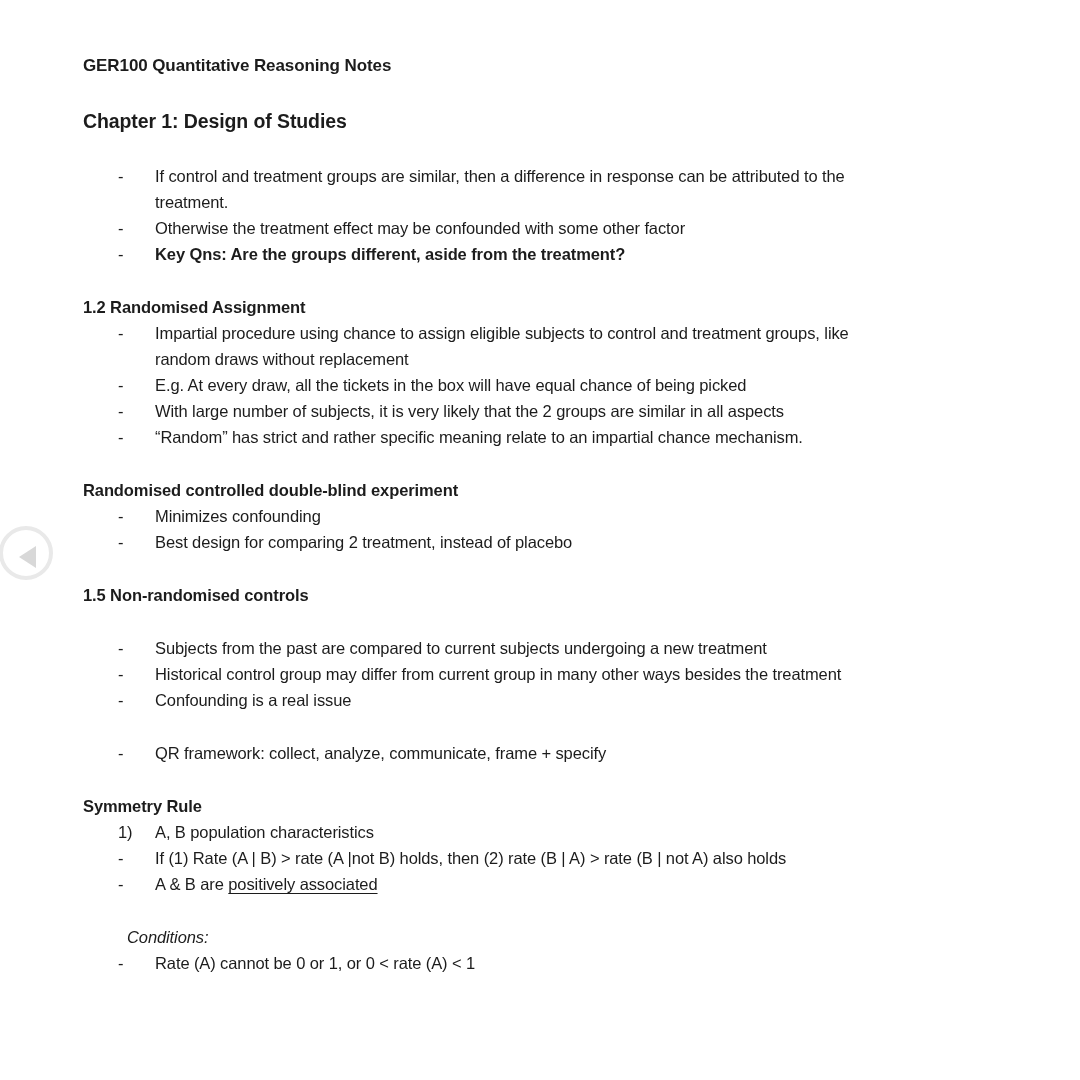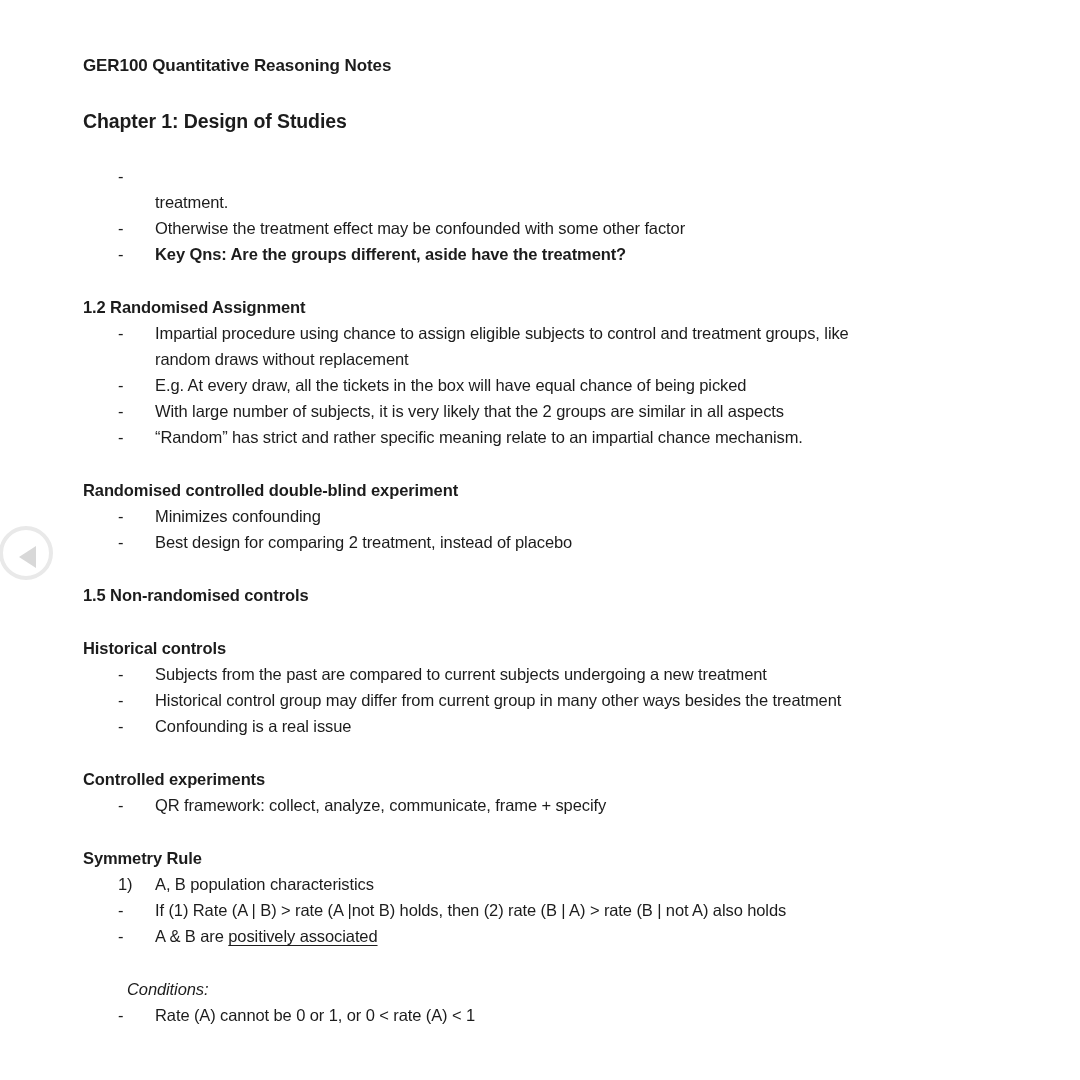--- a/index.html
+++ b/index.html
@@ -79,29 +79,29 @@
 <body>
 
 <div class="page">
   <div class="doc">
     <div class="doc-title">GER100 Quantitative Reasoning Notes</div>
     <div id="doc-blocks">
         <div class="chapter">Chapter 1: Design of Studies</div>
         <div class="bullets">
           <div class="bullet-row">
             <span class="bullet-marker">-</span>
-            <span class="bullet-text"><br><span>treatment.</span></span>
+            <span class="bullet-text"><span>If control and treatment groups are similar, then a difference in response can be attributed to the</span><br><span>treatment.</span></span>
           </div>
           <div class="bullet-row">
             <span class="bullet-marker">-</span>
             <span class="bullet-text">Otherwise the treatment effect may be confounded with some other factor</span>
           </div>
           <div class="bullet-row">
             <span class="bullet-marker">-</span>
-            <span class="bullet-text bold">Key Qns: Are the groups different, aside have the treatment?</span>
+            <span class="bullet-text bold">Key Qns: Are the groups different, aside from the treatment?</span>
           </div>
         </div>
         <div class="gap"></div>
         <div class="h2">1.2 Randomised Assignment</div>
         <div class="bullets">
           <div class="bullet-row">
             <span class="bullet-marker">-</span>
             <span class="bullet-text"><span>Impartial procedure using chance to assign eligible subjects to control and treatment groups, like</span><br><span>random draws without replacement</span></span>
           </div>
           <div class="bullet-row">
@@ -125,37 +125,35 @@
             <span class="bullet-text">Minimizes confounding</span>
           </div>
           <div class="bullet-row">
             <span class="bullet-marker">-</span>
             <span class="bullet-text">Best design for comparing 2 treatment, instead of placebo</span>
           </div>
         </div>
         <div class="gap"></div>
         <div class="h2">1.5 Non-randomised controls</div>
         <div class="gap"></div>
-        <div class="h2">Historical controls</div>
         <div class="bullets">
           <div class="bullet-row">
             <span class="bullet-marker">-</span>
             <span class="bullet-text">Subjects from the past are compared to current subjects undergoing a new treatment</span>
           </div>
           <div class="bullet-row">
             <span class="bullet-marker">-</span>
             <span class="bullet-text">Historical control group may differ from current group in many other ways besides the treatment</span>
           </div>
           <div class="bullet-row">
             <span class="bullet-marker">-</span>
             <span class="bullet-text">Confounding is a real issue</span>
           </div>
         </div>
         <div class="gap"></div>
-        <div class="h2">Controlled experiments</div>
         <div class="bullets">
           <div class="bullet-row">
             <span class="bullet-marker">-</span>
             <span class="bullet-text">QR framework: collect, analyze, communicate, frame + specify</span>
           </div>
         </div>
         <div class="gap"></div>
         <div class="h2">Symmetry Rule</div>
         <div class="bullets">
           <div class="bullet-row">

